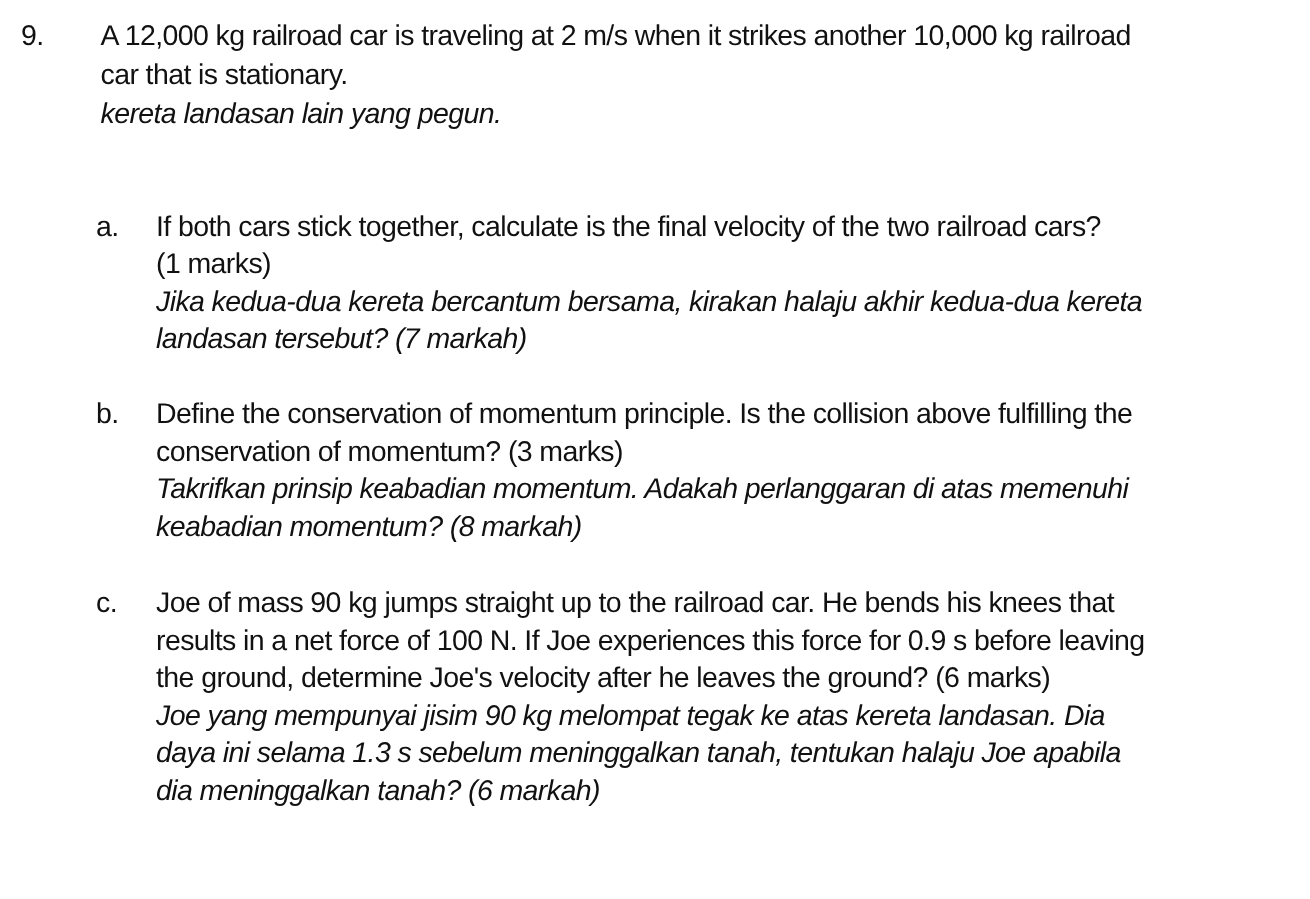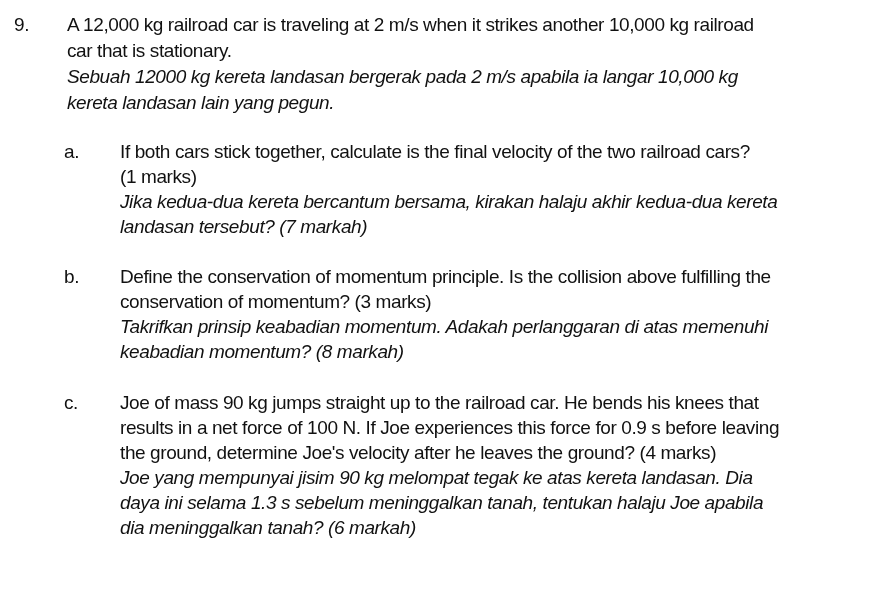--- a/index.html
+++ b/index.html
@@ -49,39 +49,38 @@
       width: 873px;
     }
     .part-label {
       position: absolute;
       left: 64px;
       top: 0;
       line-height: 26px;
     }
     .part-body {
       position: absolute;
-      left: 120px;
+      left: 104px;
       top: 0;
       width: 748px;
       line-height: 25px;
     }
     #part-a { top: 139px; }
     #part-b { top: 264px; }
     #part-c { top: 390px; }
   </style>
 </head>
 <body>
 
 <div class="question">
   <span class="q-number">9.</span>
 
   <div class="q-body">
     <span class="line">A 12,000 kg railroad car is traveling at 2 m/s when it strikes another 10,000 kg railroad</span>
     <span class="line">car that is stationary.</span>
-    <span class="line italic">Sebuah 12000 kg kereta landasan bergerak pada 2 m/s apabila ia langar 10,000 kg</span>
     <span class="line italic">kereta landasan lain yang pegun.</span>
   </div>
 
   <div class="part" id="part-a">
     <span class="part-label">a.</span>
     <div class="part-body">
       <span class="line">If both cars stick together, calculate is the final velocity of the two railroad cars?</span>
       <span class="line">(1 marks)</span>
       <span class="line italic">Jika kedua-dua kereta bercantum bersama, kirakan halaju akhir kedua-dua kereta</span>
       <span class="line italic">landasan tersebut? (7 markah)</span>
@@ -96,19 +95,19 @@
       <span class="line italic">Takrifkan prinsip keabadian momentum. Adakah perlanggaran di atas memenuhi</span>
       <span class="line italic">keabadian momentum? (8 markah)</span>
     </div>
   </div>
 
   <div class="part" id="part-c">
     <span class="part-label">c.</span>
     <div class="part-body">
       <span class="line">Joe of mass 90 kg jumps straight up to the railroad car. He bends his knees that</span>
       <span class="line">results in a net force of 100 N. If Joe experiences this force for 0.9 s before leaving</span>
-      <span class="line">the ground, determine Joe's velocity after he leaves the ground? (4 marks)</span>
+      <span class="line">the ground, determine Joe's velocity after he leaves the ground? (6 marks)</span>
       <span class="line italic">Joe yang mempunyai jisim 90 kg melompat tegak ke atas kereta landasan. Dia</span>
       <span class="line italic">daya ini selama 1.3 s sebelum meninggalkan tanah, tentukan halaju Joe apabila</span>
       <span class="line italic">dia meninggalkan tanah? (6 markah)</span>
     </div>
   </div>
 </div>
 
 </body></html>

